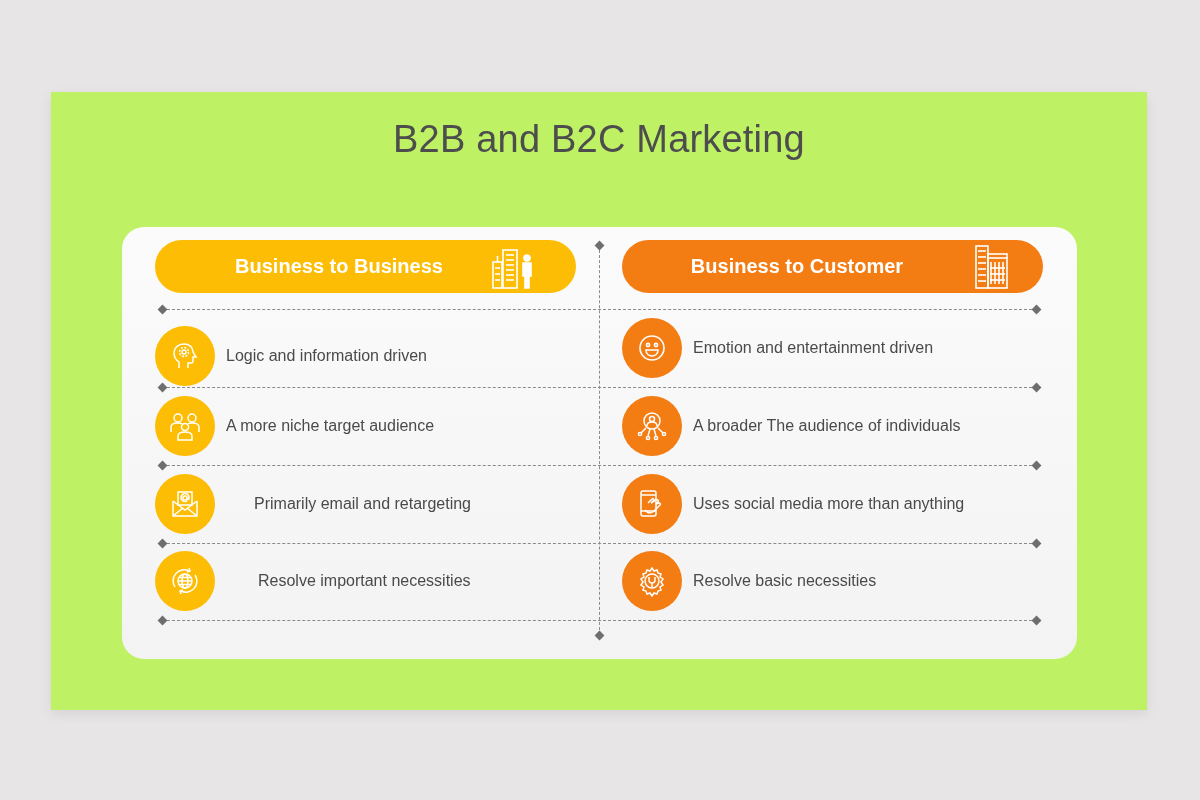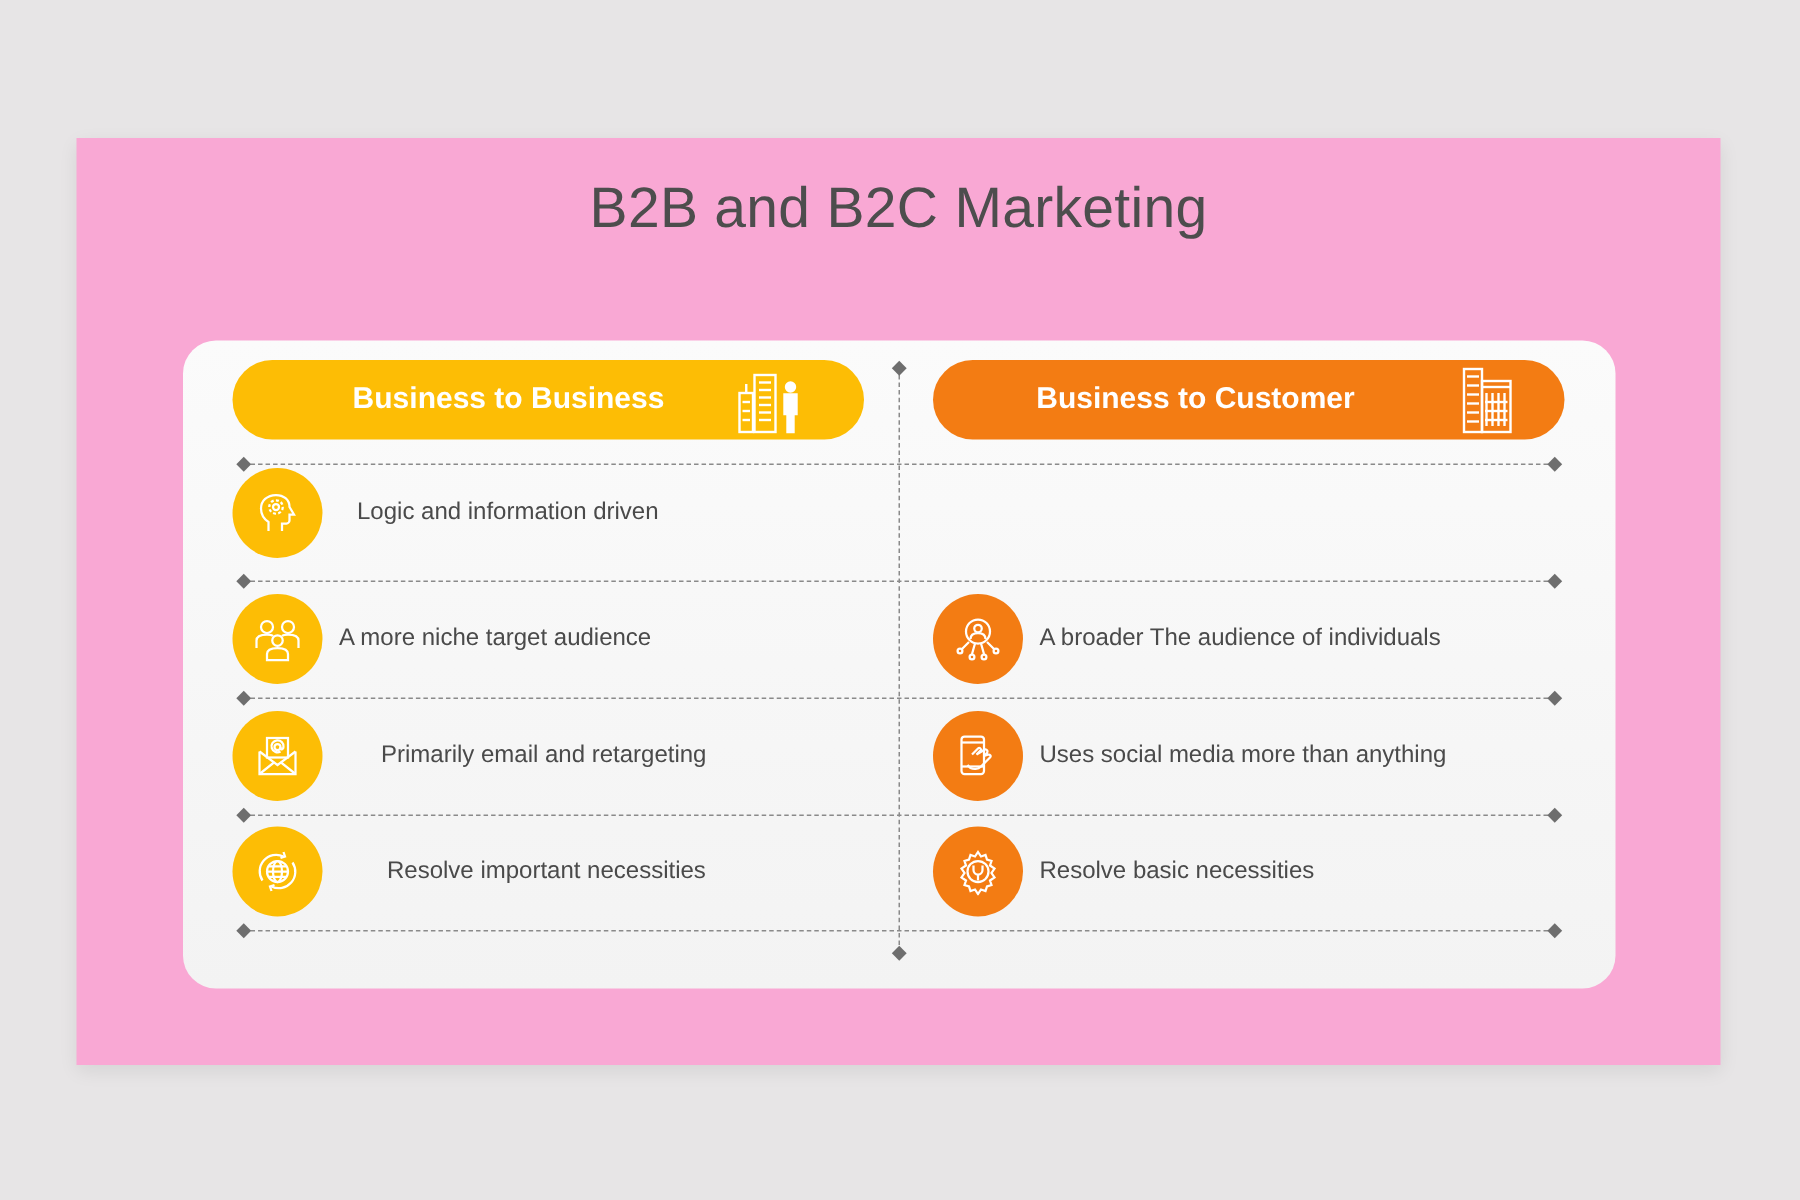--- a/index.html
+++ b/index.html
@@ -6,21 +6,21 @@
     html, body { width: 1200px; height: 800px; overflow: hidden; }
     body {
       background: #e7e5e6;
       font-family: "Liberation Sans", "DejaVu Sans", sans-serif;
       position: relative;
     }
     .slide {
       position: absolute;
       left: 51px; top: 92px;
       width: 1096px; height: 618px;
-      background: #f9a8d4;
+      background: #bef264;
       box-shadow: 0 4px 12px rgba(0,0,0,0.08);
     }
     .title {
       position: absolute;
       left: 0; right: 0; top: 26px;
       text-align: center;
       font-size: 38px;
       color: #4d4d4d;
       letter-spacing: 0.2px;
     }
@@ -171,21 +171,21 @@
     <div class="diamond" style="left:911px; top:235px;"></div>
 
     <div class="hline" style="top:316px;"></div>
     <div class="diamond" style="left:37px; top:313px;"></div>
     <div class="diamond" style="left:911px; top:313px;"></div>
 
     <div class="hline" style="top:393px;"></div>
     <div class="diamond" style="left:37px; top:390px;"></div>
     <div class="diamond" style="left:911px; top:390px;"></div>
 
-    <div class="row" style="left:33px; top:84px;gap:12px;">
+    <div class="row" style="left:33px; top:98px;">
       <div class="icon-circle yellow">
         <svg width="30" height="30" viewBox="0 0 30 30" fill="none" stroke="#fff" stroke-width="1.5">
           <path d="M9 27 v-6 c-3-2-5-5-5-9 c0-5 4-9 10-9 c5 0 9 3 9 8 l3 5 h-3 v4 c0 1-1 2-2 2 h-3 v5"></path>
           <circle cx="14" cy="11" r="2"></circle>
           <circle cx="14" cy="11" r="4.5" stroke-dasharray="2 1.5"></circle>
         </svg>
       </div>
       <span class="row-text">Logic and information driven</span>
     </div>
     <div class="row" style="left:33px; top:168px;">
@@ -224,20 +224,31 @@
             <line x1="10" y1="19.5" x2="22" y2="19.5"></line>
           <path d="M6 22 a11 11 0 0 1 14-16"></path>
           <path d="M26 10 a11 11 0 0 1 -14 16"></path>
           <path d="M20 3 l1 3 l-3 1"></path>
             <path d="M12 29 l-1-3 l3-1"></path>
         </svg>
       </div>
       <span class="row-text">Resolve important necessities</span>
     </div>
 
+    <div class="row" style="left:500px; top:90px;">
+      <div class="icon-circle orange">
+        <svg width="30" height="30" viewBox="0 0 30 30" fill="none" stroke="#fff" stroke-width="1.6">
+          <circle cx="15" cy="15" r="12"></circle>
+          <circle cx="11" cy="12" r="1.6"></circle>
+            <circle cx="19" cy="12" r="1.6"></circle>
+          <path d="M9 17 h12 c0 4-3 6-6 6 s-6-2-6-6z"></path>
+        </svg>
+      </div>
+      <span class="row-text">Emotion and entertainment driven</span>
+    </div>
     <div class="row" style="left:500px; top:168px;">
       <div class="icon-circle orange">
         <svg width="32" height="32" viewBox="0 0 32 32" fill="none" stroke="#fff" stroke-width="1.5">
           <circle cx="16" cy="11" r="8"></circle>
           <circle cx="16" cy="9" r="2.5"></circle>
           <path d="M11 16 c0-3 2-4 5-4 s5 1 5 4"></path>
           <path d="M10 18 l-5 5 M22 18 l5 5 M14 19 l-2 7 M18 19 l2 7"></path>
           <circle cx="4" cy="24" r="1.6"></circle>
             <circle cx="28" cy="24" r="1.6"></circle>
           <circle cx="12" cy="28" r="1.6"></circle>

